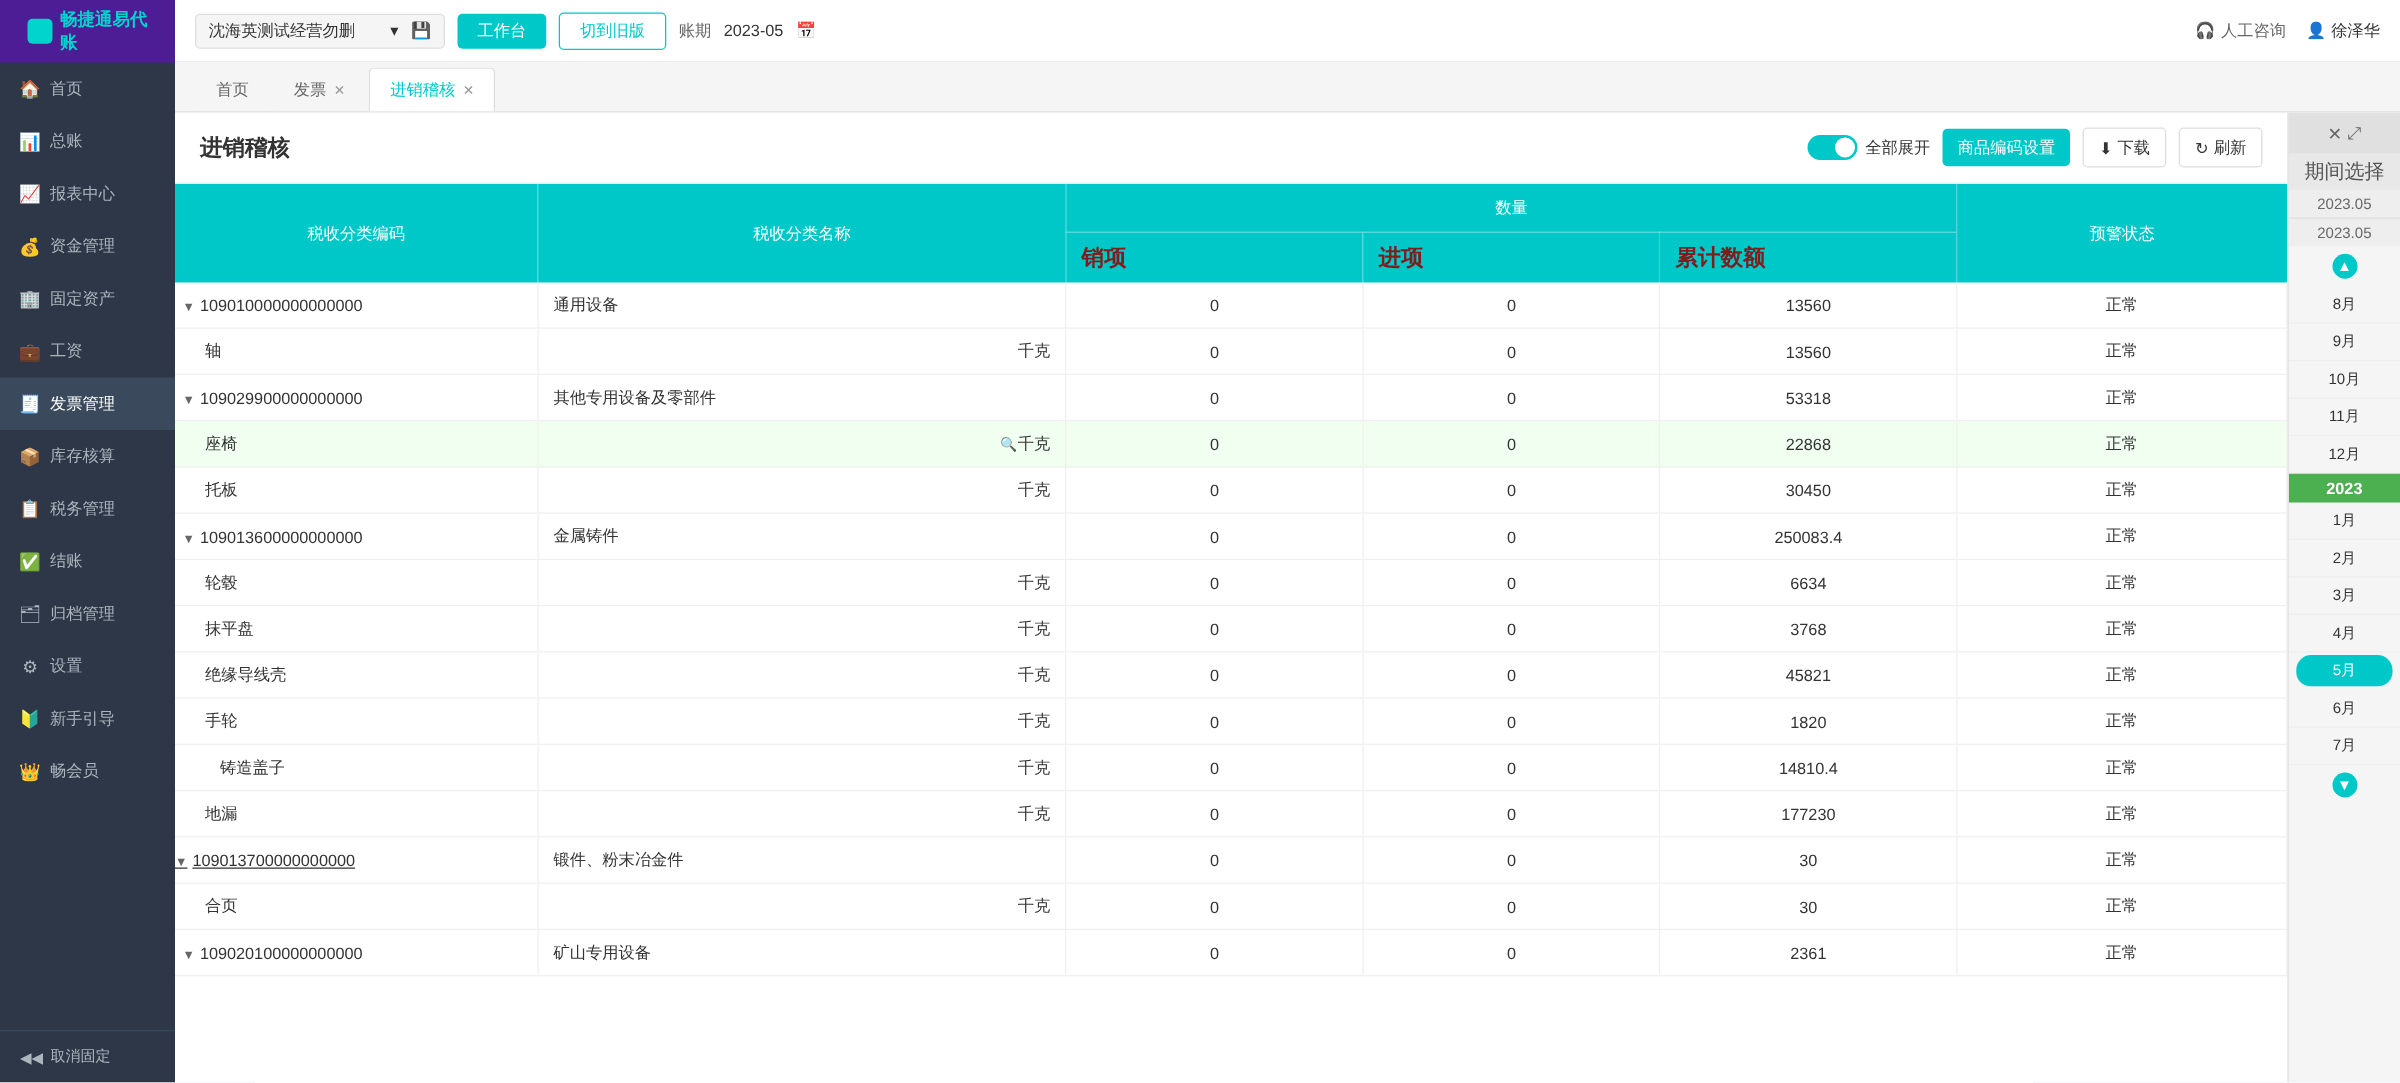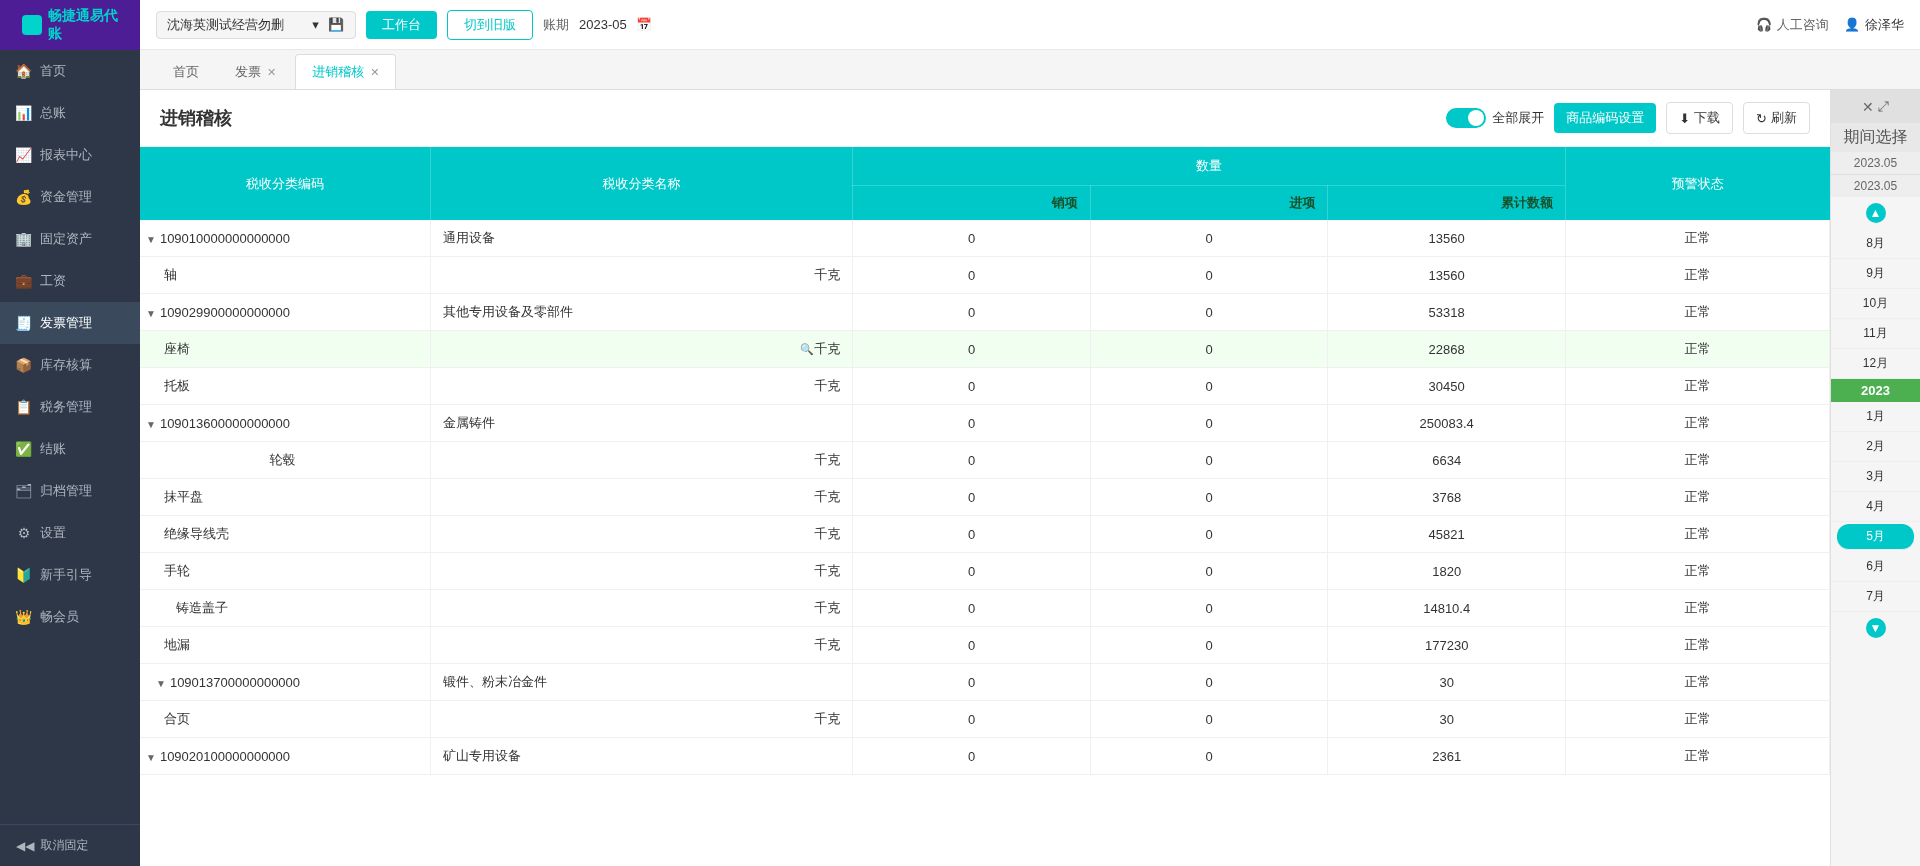--- a/index.html
+++ b/index.html
@@ -52,21 +52,21 @@
     .btn-download { background: #fff; border: 1px solid #ddd; border-radius: 4px; padding: 6px 12px; cursor: pointer; font-size: 13px; color: #333; display: flex; align-items: center; gap: 4px; }
     .btn-refresh { background: #fff; border: 1px solid #ddd; border-radius: 4px; padding: 6px 12px; cursor: pointer; font-size: 13px; color: #333; display: flex; align-items: center; gap: 4px; }
 
     
     .table-container { flex: 1; overflow-y: auto; }
     table { width: 100%; border-collapse: collapse; }
     .table-header-group { background: #00c8c8; }
     .table-header-group th { color: #fff; padding: 10px 12px; text-align: center; font-weight: normal; font-size: 13px; border-right: 1px solid rgba(255,255,255,0.2); }
     .table-header-group th:last-child { border-right: none; }
     .sub-header { background: #00c8c8; }
-    .sub-header th { padding: 8px 12px; color: #14532d; text-align: right; font-size: 13px; border-right: 1px solid rgba(255,255,255,0.2); border-top: 1px solid rgba(255,255,255,0.2); }
+    .sub-header th { padding: 8px 12px; color: #7f1d1d; text-align: left; font-size: 18px; border-right: 1px solid rgba(255,255,255,0.2); border-top: 1px solid rgba(255,255,255,0.2); }
     tbody tr { border-bottom: 1px solid #f0f0f0; }
     tbody tr.highlighted { background: #f0fff0; }
     td { padding: 9px 12px; text-align: center; font-size: 13px; color: #333; border-right: 1px solid #f0f0f0; }
     td:first-child { text-align: left; padding-left: 8px; }
     td.text-left { text-align: left; }
 
     
     .right-panel { width: 90px; background: #f5f5f5; border-left: 1px solid #e0e0e0; display: flex; flex-direction: column; overflow: hidden; flex-shrink: 0; }
     .right-panel-header { background: #e0e0e0; padding: 8px; text-align: center; font-size: 12px; color: #666; display: flex; align-items: center; justify-content: center; gap: 4px; }
     .period-list { flex: 1; overflow-y: auto; }
@@ -272,21 +272,21 @@
         <td style="padding-left:6px;">
           <span style="color:#666;font-size:10px;margin-right:4px;">▼</span>109013600000000000
         </td>
         <td class="text-left">金属铸件</td>
         <td>0</td>
         <td>0</td>
         <td>250083.4</td>
         <td>正常</td>
       </tr>
               <tr>
-        <td style="padding-left:7px;text-align:center;">轮毂</td>
+        <td style="padding-left:24px;">轮毂</td>
         <td style="text-align:right;">千克</td>
         <td>0</td>
         <td>0</td>
         <td>6634</td>
         <td>正常</td>
       </tr>
               <tr>
         <td style="padding-left:24px;">抹平盘</td>
         <td style="text-align:right;">千克</td>
         <td>0</td>
@@ -320,21 +320,21 @@
       </tr>
               <tr>
         <td style="padding-left:24px;">地漏</td>
         <td style="text-align:right;">千克</td>
         <td>0</td>
         <td>0</td>
         <td>177230</td>
         <td>正常</td>
       </tr>
               <tr>
-        <td style="padding-left:16px;">
+        <td style="padding-left:0;text-decoration:underline;">
           <span style="color:#666;font-size:10px;margin-right:4px;">▼</span>109013700000000000
         </td>
         <td class="text-left">锻件、粉末冶金件</td>
         <td>0</td>
         <td>0</td>
         <td>30</td>
         <td>正常</td>
       </tr>
               <tr>
         <td style="padding-left:24px;">合页</td>

